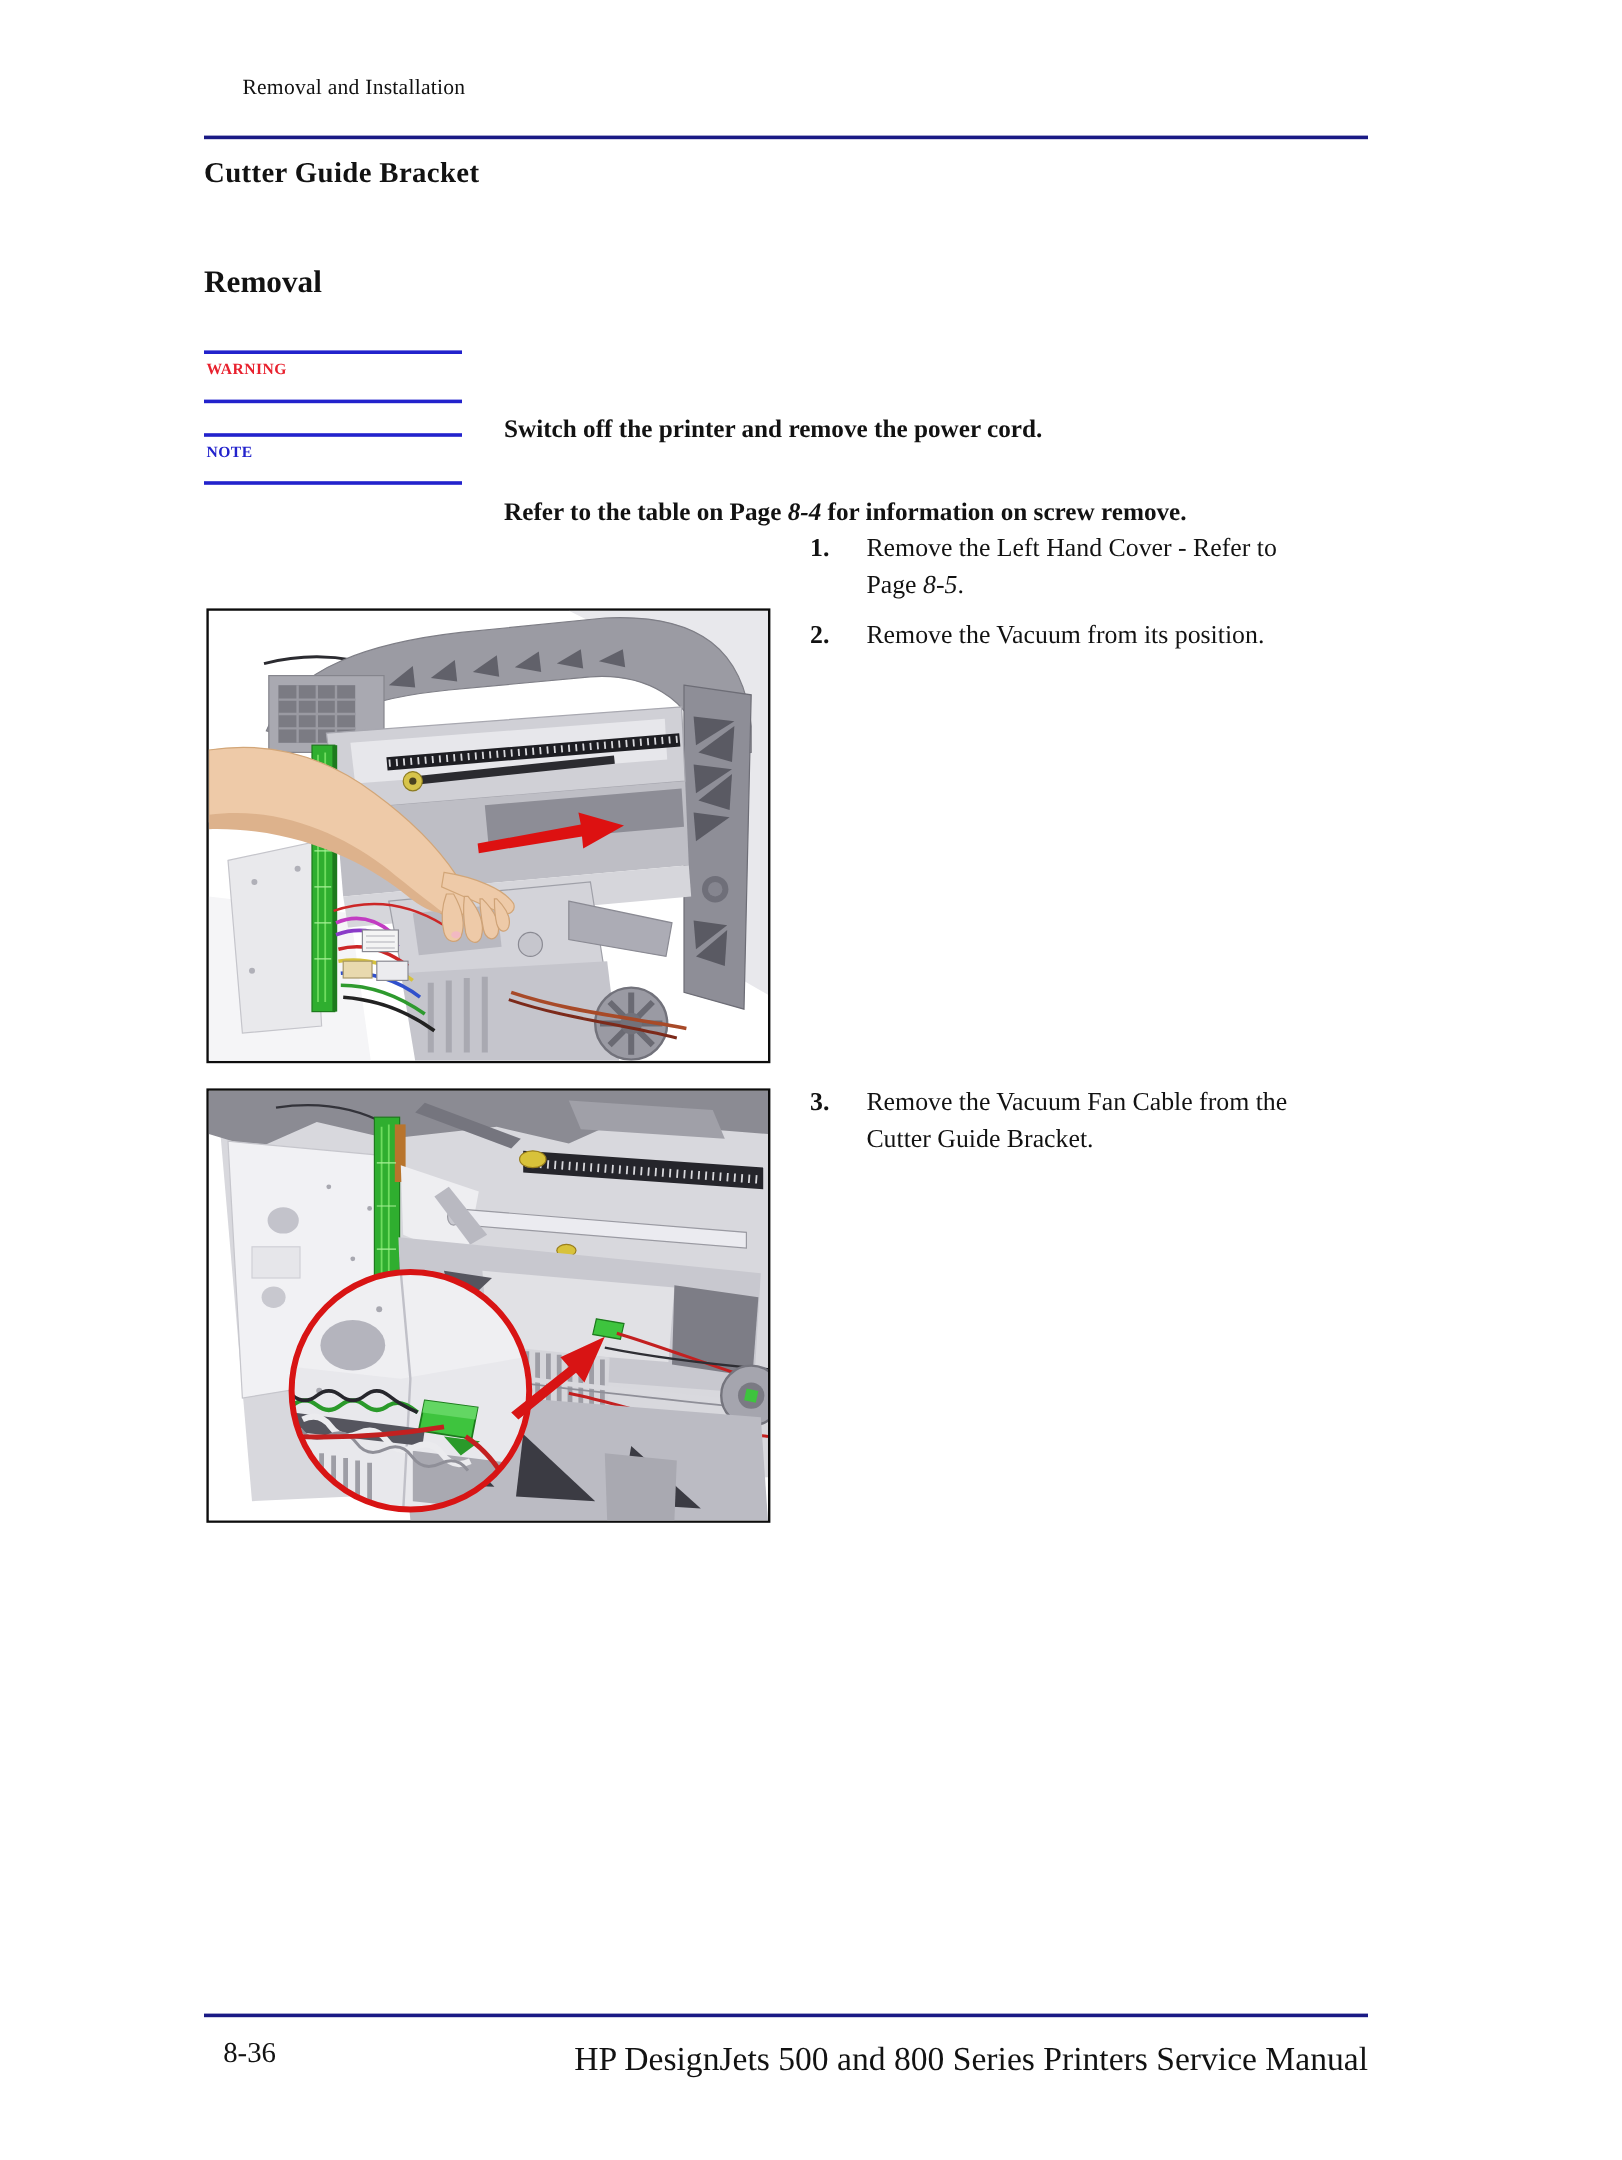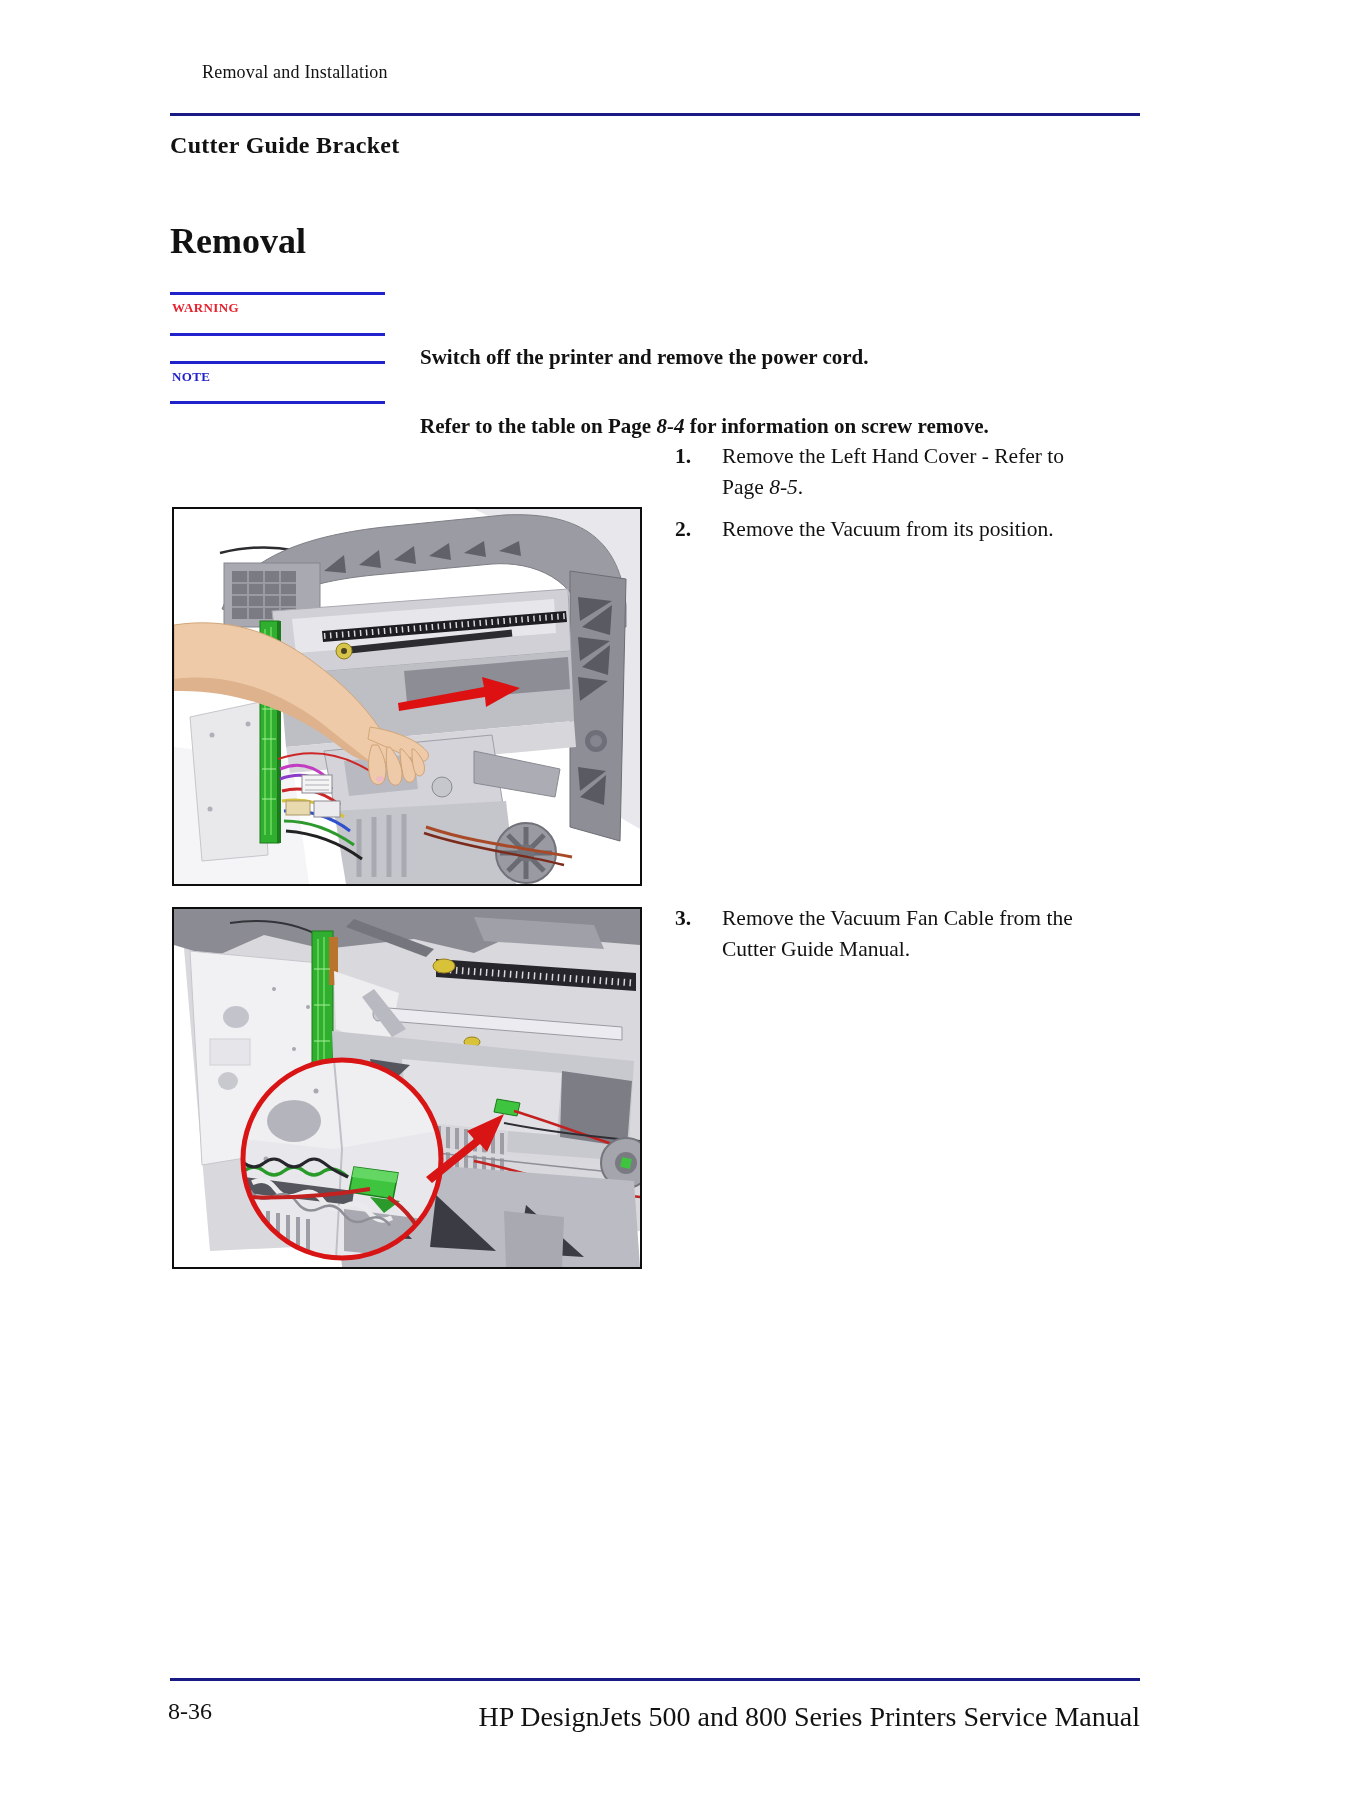--- a/index.html
+++ b/index.html
@@ -9,39 +9,39 @@
     background:#ffffff;
     font-family:"Liberation Serif", serif;
     color:#121212;
     overflow:hidden;
   }
   .abs{position:absolute;}
   .running-head{left:170px;top:62px;font-size:18px;letter-spacing:.2px;margin-left:32px;}
   .rule-navy{height:3px;background:#1a1a85;}
   .head-rule{left:170px;top:113px;width:970px;}
   .doc-title{left:170px;top:132px;font-size:24px;font-weight:bold;letter-spacing:.3px;}
-  .section-heading{left:170px;top:220px;font-size:36px;font-weight:bold;}
+  .section-heading{left:170px;top:220px;font-size:26px;font-weight:bold;}
   .adm-rule{left:170px;width:215px;height:3px;background:#2222cc;}
   .adm-label{left:172px;font-size:13px;font-weight:bold;letter-spacing:.4px;}
   .warning-label{color:#e8212e;}
   .note-label{color:#2222cc;}
   .adm-text{left:420px;width:700px;font-size:21px;font-weight:bold;line-height:30px;margin-top:43px;}
   .pageref{font-style:italic;}
   .step{font-size:21.5px;line-height:31px;}
   .step-num{left:675px;width:40px;font-weight:bold;}
   .step-text{left:722px;width:354px;}
   .figure{
     left:172px;width:470px;
     border:2px solid #0d0d0d;
     box-sizing:border-box;
     background:#ffffff;
   }
   .figure svg{display:block;}
   .foot-rule{left:170px;top:1678px;width:970px;}
-  .foot-page{left:168px;top:1698px;font-size:24px;}
+  .foot-page{left:186px;top:1698px;font-size:24px;}
   .foot-title{right:212px;top:1701px;font-size:28px;}
 </style>
 </head>
 <body>
 
 <div id="page">
 
   <div class="abs running-head">Removal and Installation</div>
   <div class="abs rule-navy head-rule"></div>
 
@@ -58,21 +58,21 @@
   <div class="abs adm-rule" style="top:401px"></div>
   <div class="abs adm-text" style="top:368px"><span>Refer to the table on Page </span><span class="pageref">8-4</span><span> for information on screw remove.</span></div>
 
   <div class="abs step step-num" style="top:441px">1.</div>
   <div class="abs step step-text" style="top:441px"><span>Remove the Left Hand Cover - Refer to Page </span><span class="pageref">8-5</span><span>.</span></div>
 
   <div class="abs step step-num" style="top:514px">2.</div>
   <div class="abs step step-text" style="top:514px"><span>Remove the Vacuum from its position.</span><span class="pageref"></span><span></span></div>
 
   <div class="abs step step-num" style="top:903px">3.</div>
-  <div class="abs step step-text" style="top:903px"><span>Remove the Vacuum Fan Cable from the Cutter Guide Manual.</span><span class="pageref"></span><span></span></div>
+  <div class="abs step step-text" style="top:903px"><span>Remove the Vacuum Fan Cable from the Cutter Guide Bracket.</span><span class="pageref"></span><span></span></div>
 
   <div class="abs figure" style="top:507px;height:379px">
     <svg width="466" height="375" viewBox="0 0 466 375">
       <rect width="466" height="375" fill="#ffffff"></rect>
       <path d="M300,0 L466,0 L466,320 L428,298 L418,58 Z" fill="#e8e8ec"></path>
       <path d="M0,238 L118,252 L135,375 L0,375 Z" fill="#f5f5f7"></path>
 
       <path d="M16,208 L86,193 L94,346 L28,352 Z" fill="#e9e9ec" stroke="#c5c5cb" stroke-width="1"></path>
       <circle cx="38" cy="226" r="2.5" fill="#b0b0b8"></circle>
         <circle cx="36" cy="300" r="2.5" fill="#b0b0b8"></circle>

